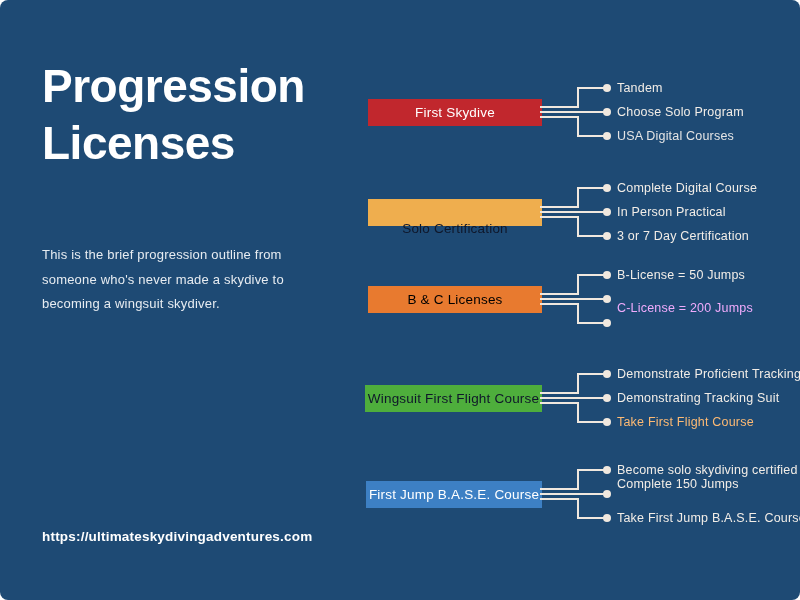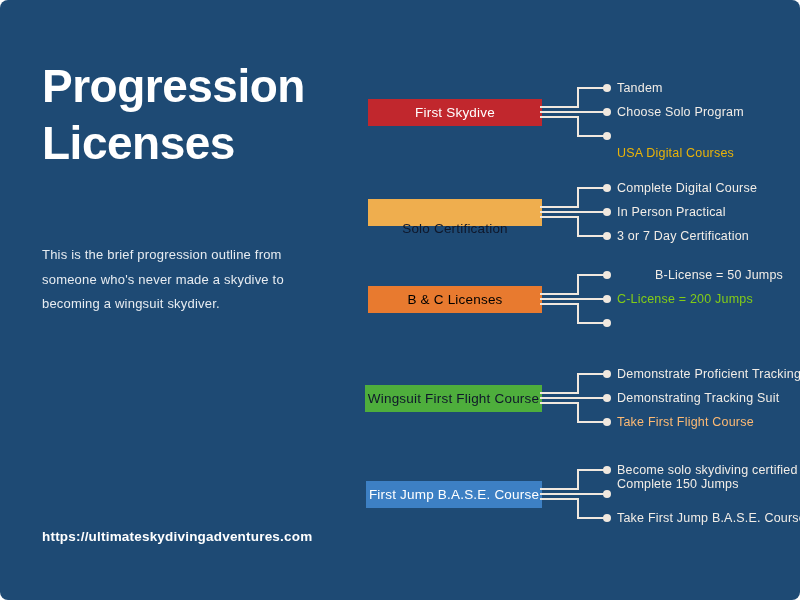--- a/index.html
+++ b/index.html
@@ -85,21 +85,21 @@
           <span style="color: rgb(255, 255, 255);">First Skydive</span>
         </div>
         <svg width="80" height="90" class="branch-svg">
           <path d="M0,40 H38 V21 H67 M0,45 H67 M0,50 H38 V69 H67" fill="none" stroke="#F0E8DF" stroke-width="2"></path>
           <circle cx="67" cy="21" r="4" fill="#F0E8DF"></circle>
           <circle cx="67" cy="45" r="4" fill="#F0E8DF"></circle>
           <circle cx="67" cy="69" r="4" fill="#F0E8DF"></circle>
         </svg>
         <div class="branch-item" style="top: 21px; color: rgb(242, 237, 231);">Tandem</div>
         <div class="branch-item" style="top: 45px; color: rgb(242, 237, 231);">Choose Solo Program</div>
-        <div class="branch-item" style="top: 86px; color: #eab308;">USA Digital Courses</div>
+        <div class="branch-item" style="top: 69px; color: #e5e5e5;">USA Digital Courses</div>
       </div>
       <div class="flow-section" style="top: 167px;">
         <div class="stage-box" style="width: 174px; left: 368px; background: rgb(239, 174, 78);">
           <span style="color: #0f172a; margin-top: 32px;">Solo Certification</span>
         </div>
         <svg width="80" height="90" class="branch-svg">
           <path d="M0,40 H38 V21 H67 M0,45 H67 M0,50 H38 V69 H67" fill="none" stroke="#F0E8DF" stroke-width="2"></path>
           <circle cx="67" cy="21" r="4" fill="#F0E8DF"></circle>
           <circle cx="67" cy="45" r="4" fill="#F0E8DF"></circle>
           <circle cx="67" cy="69" r="4" fill="#F0E8DF"></circle>
@@ -111,22 +111,22 @@
       <div class="flow-section" style="top: 254px;">
         <div class="stage-box" style="width: 174px; left: 368px; background: rgb(232, 122, 47);">
           <span style="color: #000000;">B &amp; C Licenses</span>
         </div>
         <svg width="80" height="90" class="branch-svg">
           <path d="M0,40 H38 V21 H67 M0,45 H67 M0,50 H38 V69 H67" fill="none" stroke="#F0E8DF" stroke-width="2"></path>
           <circle cx="67" cy="21" r="4" fill="#F0E8DF"></circle>
           <circle cx="67" cy="45" r="4" fill="#F0E8DF"></circle>
           <circle cx="67" cy="69" r="4" fill="#F0E8DF"></circle>
         </svg>
-        <div class="branch-item" style="top: 21px; color: rgb(242, 237, 231); margin-left: 38px;">B-License = 50 Jumps</div>
-        <div class="branch-item" style="top: 45px; color: #84cc16;">C-License = 200 Jumps</div>
+        <div class="branch-item" style="top: 21px; color: rgb(242, 237, 231);">B-License = 50 Jumps</div>
+        <div class="branch-item" style="top: 54px; color: #f0abfc;">C-License = 200 Jumps</div>
       </div>
       <div class="flow-section" style="top: 353px;">
         <div class="stage-box" style="width: 177px; left: 365px; background: rgb(78, 174, 60);">
           <span style="color: #0f172a;">Wingsuit First Flight Course</span>
         </div>
         <svg width="80" height="90" class="branch-svg">
           <path d="M0,40 H38 V21 H67 M0,45 H67 M0,50 H38 V69 H67" fill="none" stroke="#F0E8DF" stroke-width="2"></path>
           <circle cx="67" cy="21" r="4" fill="#F0E8DF"></circle>
           <circle cx="67" cy="45" r="4" fill="#F0E8DF"></circle>
           <circle cx="67" cy="69" r="4" fill="#F0E8DF"></circle>

